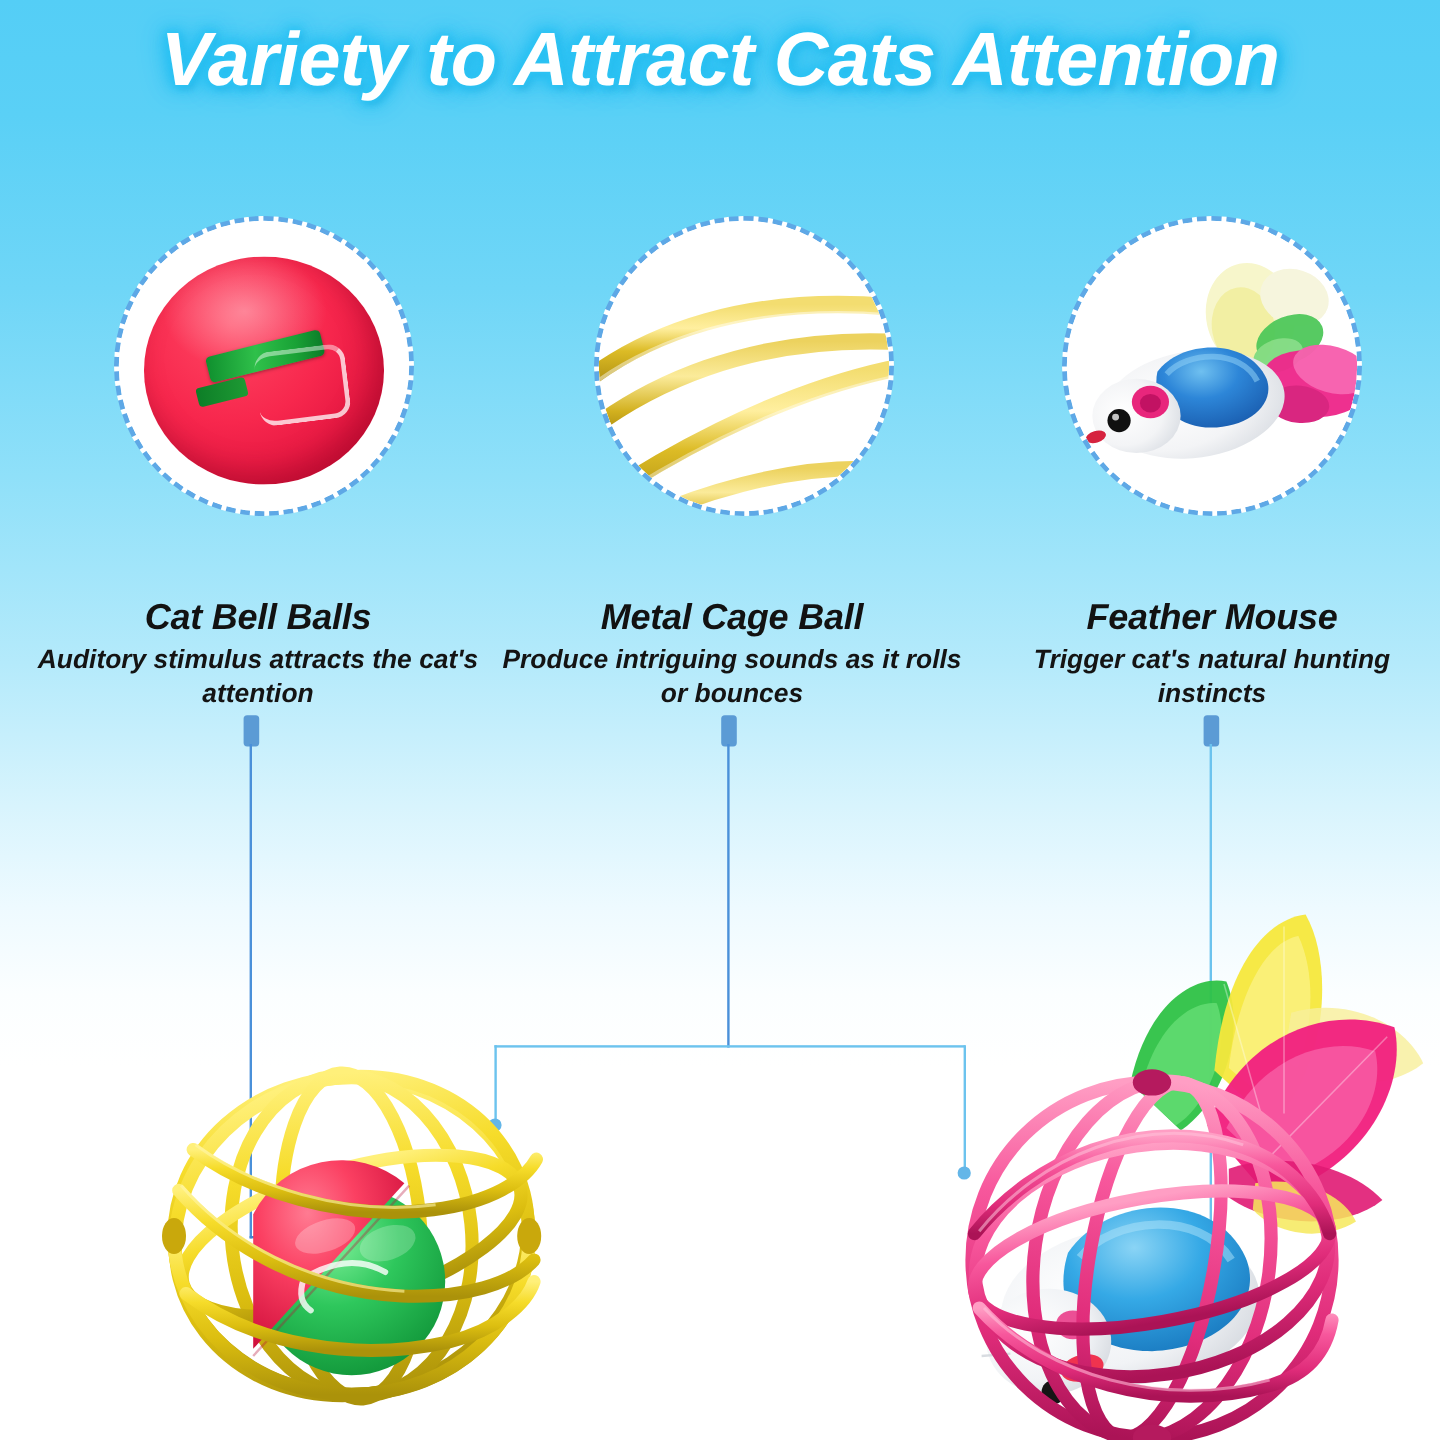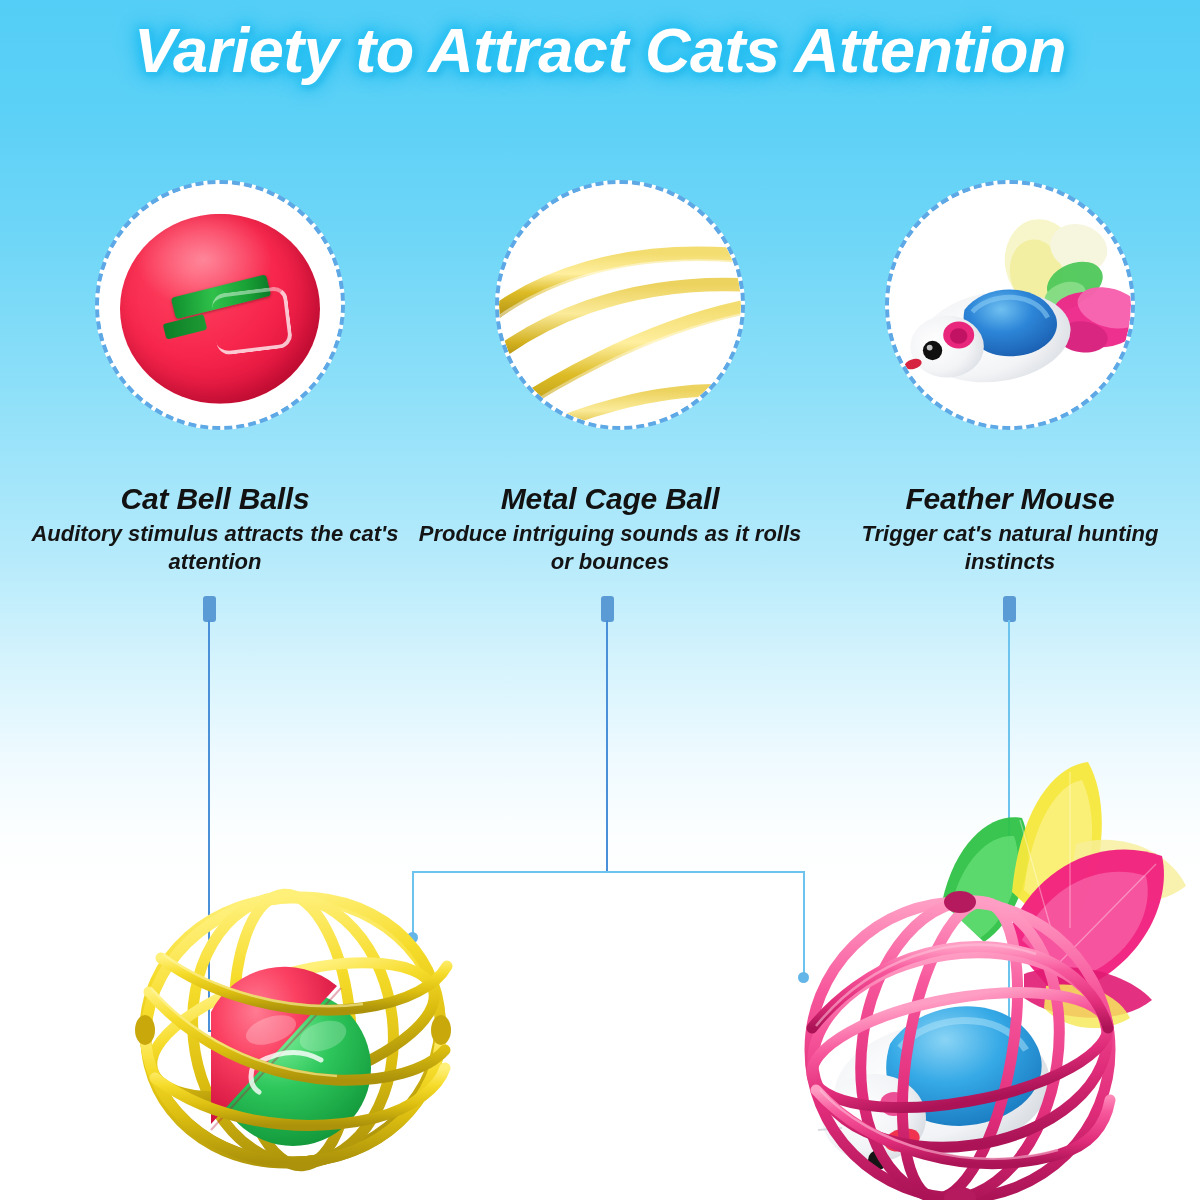--- a/index.html
+++ b/index.html
@@ -98,21 +98,21 @@
   }
   
   .wires { position:absolute; left:0; top:0; width:100%; height:100%; }
   
   .mouse-art { position:absolute; left:0; top:0; width:100%; height:100%; }
 
   
   .cap { position:absolute; text-align:center; }
   .cap .head {
     font-size:30px; font-weight:bold; font-style:italic; color:#121212;
-    letter-spacing:-0.2px; white-space:nowrap;
+    letter-spacing:-0.2px; white-space:nowrap;margin-top:16px;
   }
   .cap .sub {
     margin-top:4px;
     font-size:22px; font-weight:bold; font-style:italic; color:#141414;
     line-height:1.25;
   }
   #cap-1 { left:20px;  top:482px; width:390px; }
   #cap-2 { left:415px; top:482px; width:390px; }
   #cap-3 { left:830px; top:482px; width:360px; }
 

